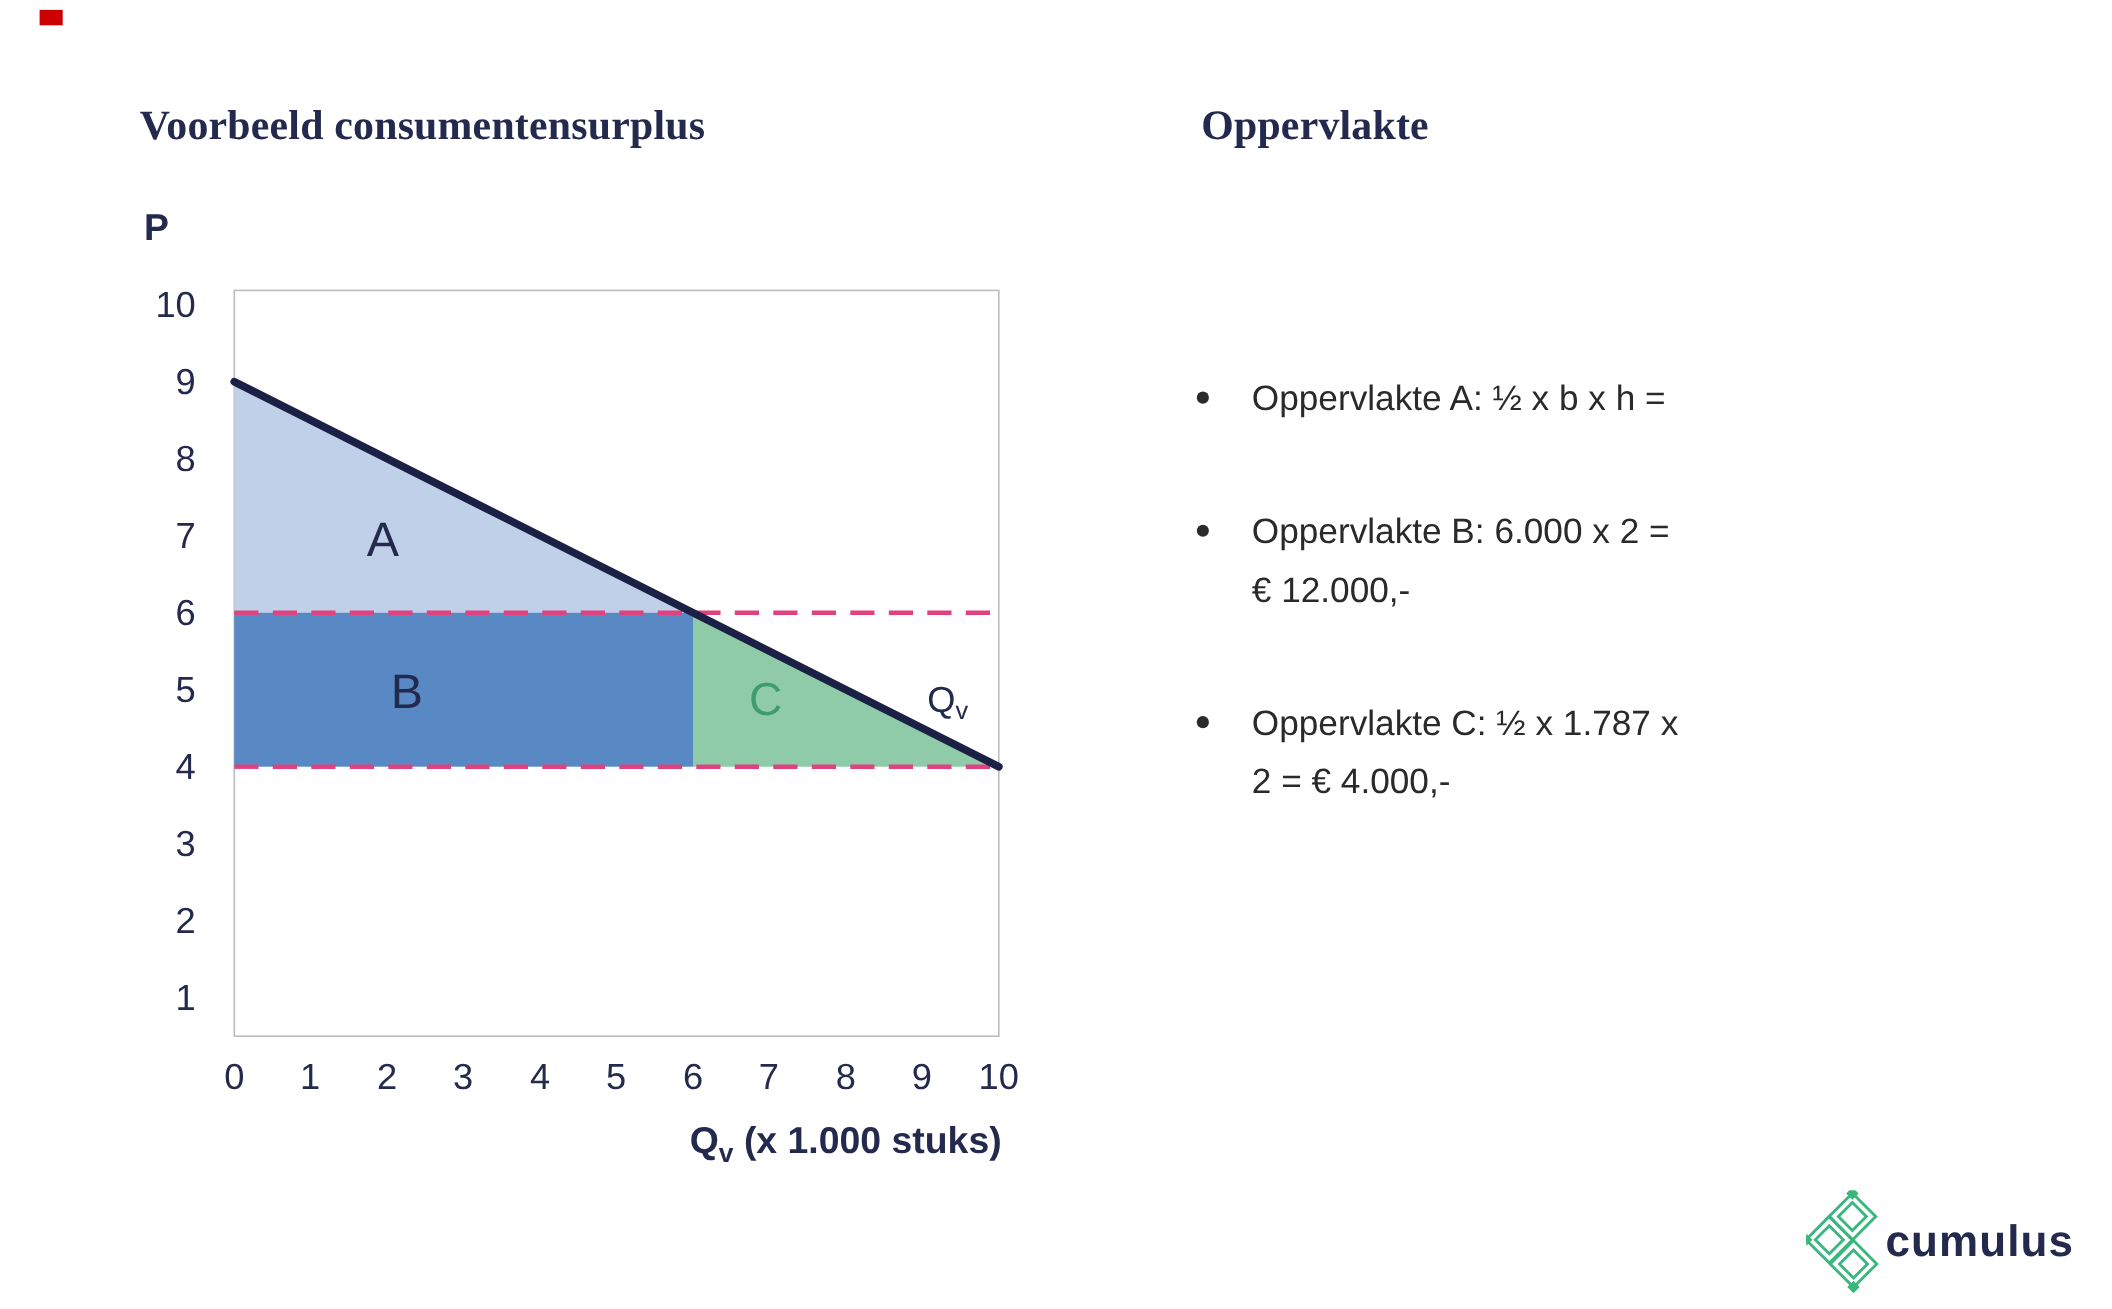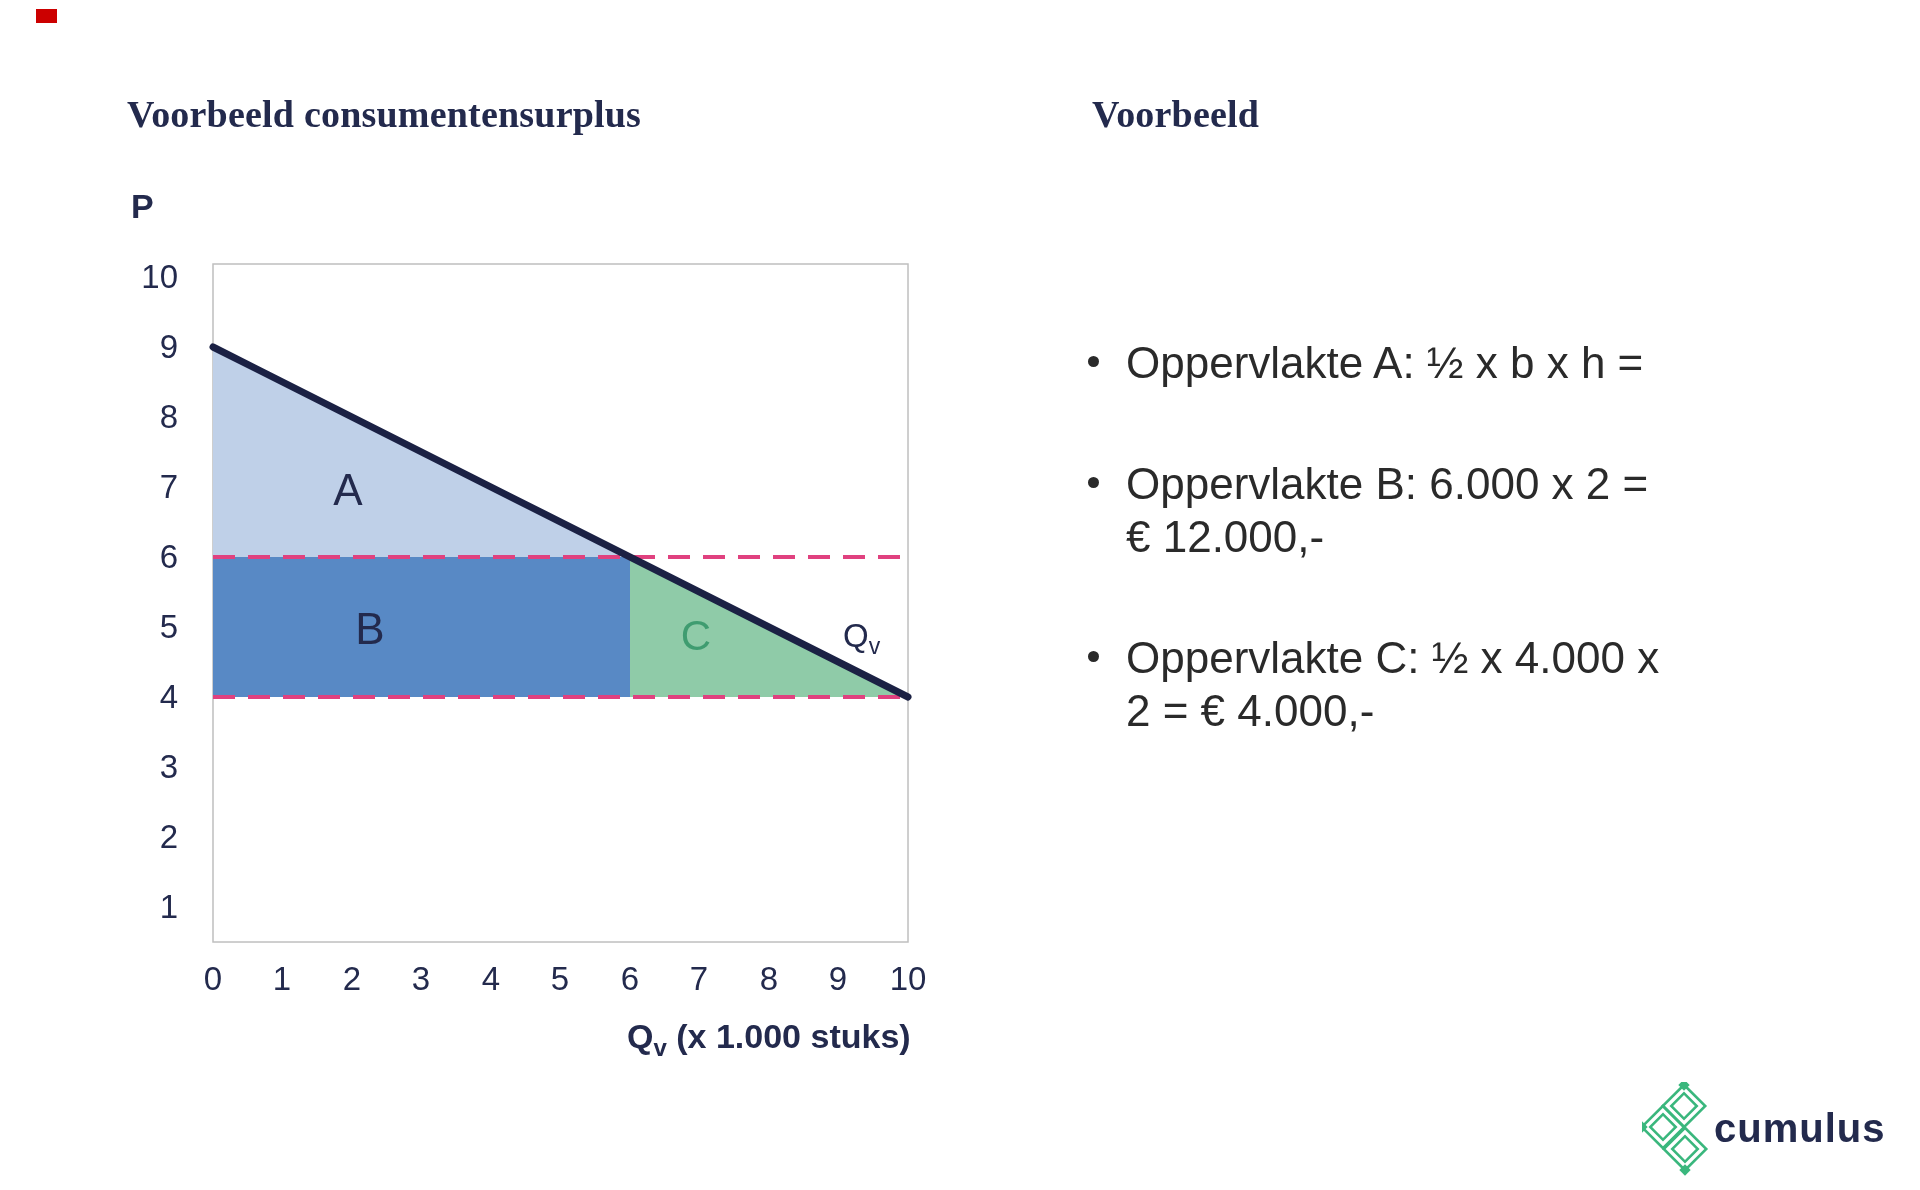--- a/index.html
+++ b/index.html
@@ -18,34 +18,34 @@
   #right-title{left:1092px;}
   .bullets{
     position:absolute;left:1088px;top:336px;width:640px;
     list-style:none;margin:0;padding:0;
   }
   .bullet-item{display:flex;align-items:flex-start;margin-bottom:68px;}
   .bullet-dot{
     width:11px;height:11px;border-radius:50%;background:#2a2a2a;
     margin-top:20px;flex:0 0 11px;
   }
-  .bullet-lines{margin-left:27px;color:#2a2a2a;font-size:44px;line-height:53px;}
+  .bullet-lines{margin-left:39px;color:#2a2a2a;font-size:32px;line-height:53px;}
   .bullet-line{display:block;white-space:nowrap;}
   .chart-svg{position:absolute;left:0;top:0;}
   .logo{position:absolute;left:1642px;top:1082px;}
   svg text{font-family:"Liberation Sans", sans-serif;}
 </style>
 </head>
 <body>
 
 <div class="red-marker"></div>
 
 <div id="left-title" class="panel-title">Voorbeeld consumentensurplus</div>
 
-<div id="right-title" class="panel-title">Voorbeeld</div>
+<div id="right-title" class="panel-title">Oppervlakte</div>
 
 <svg class="chart-svg" width="1000" height="1100" viewBox="0 0 1000 1100">
 
   <rect x="213" y="264" width="695" height="678" fill="#ffffff" stroke="#bfbfbf" stroke-width="1.5"></rect>
 
   <polygon points="213,347 213,557 630,557" fill="#bfd0e8"></polygon>
 
   <rect x="213" y="557" width="417" height="140" fill="#5889c5"></rect>
 
   <polygon points="630,557 630,697 908,697" fill="#8fcba8"></polygon>
@@ -100,21 +100,21 @@
   <li class="bullet-item">
     <span class="bullet-dot"></span>
     <span class="bullet-lines">
       <span class="bullet-line">Oppervlakte B: 6.000 x 2 =</span>
       <span class="bullet-line">€ 12.000,-</span>
     </span>
   </li>
   <li class="bullet-item">
     <span class="bullet-dot"></span>
     <span class="bullet-lines">
-      <span class="bullet-line">Oppervlakte C: ½ x 4.000 x</span>
+      <span class="bullet-line">Oppervlakte C: ½ x 1.787 x</span>
       <span class="bullet-line">2 = € 4.000,-</span>
     </span>
   </li>
 </ul>
 
 <svg class="logo" width="250" height="100" viewBox="0 0 250 100">
   <g stroke="#3ab77d" fill="none" stroke-width="2.6">
 
     <rect x="27" y="9" width="30" height="30" transform="rotate(45 42 24)"></rect>
     <rect x="33" y="15" width="18" height="18" transform="rotate(45 42 24)"></rect>

